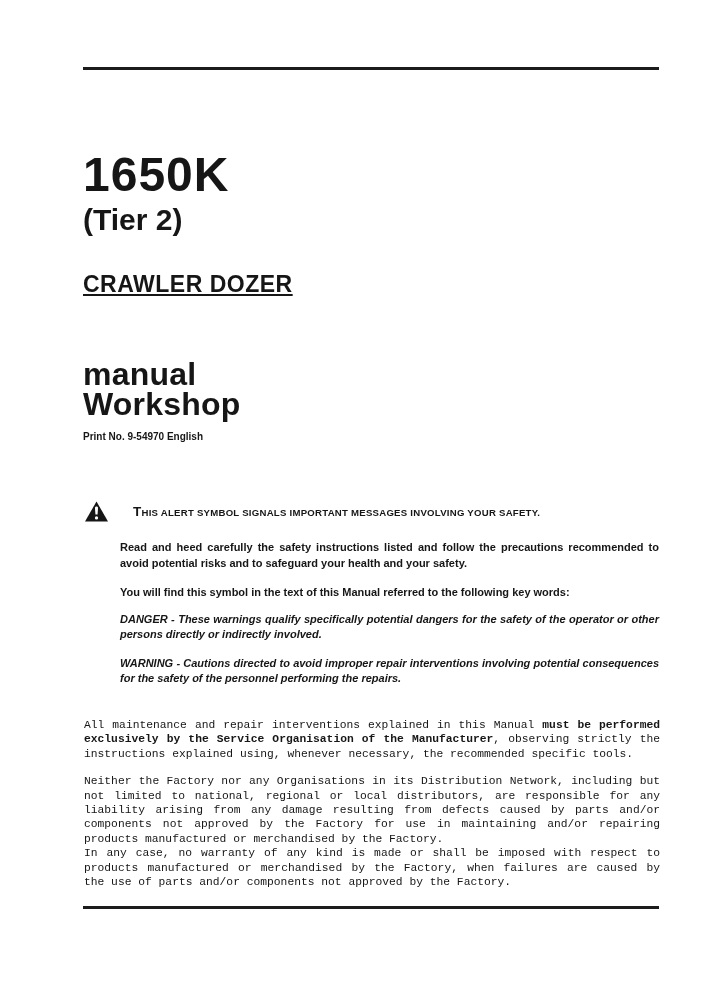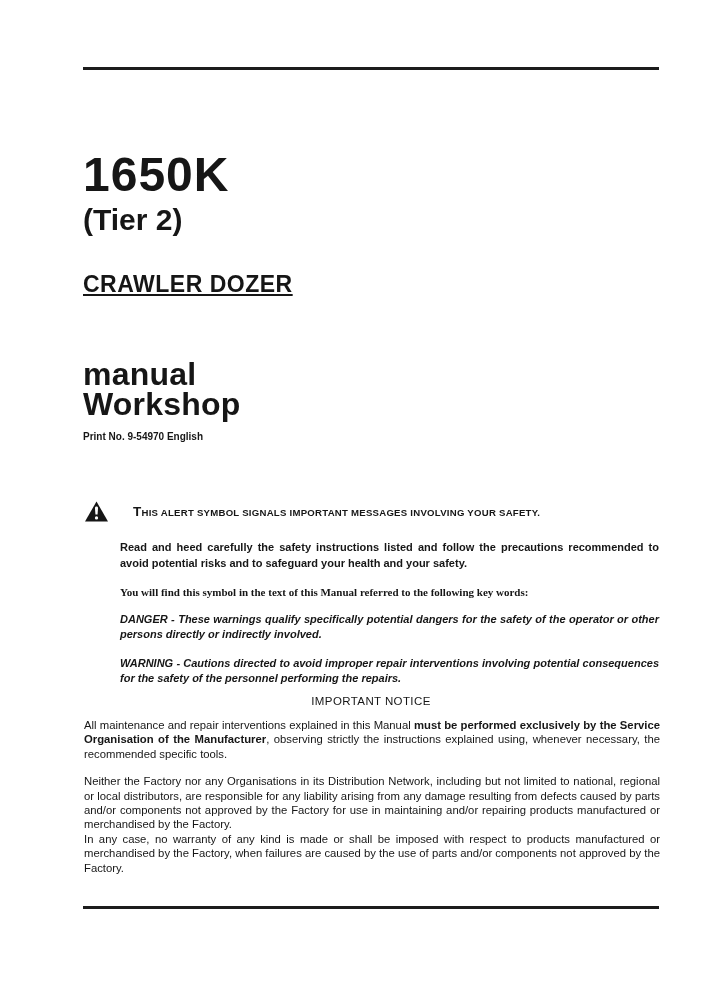--- a/index.html
+++ b/index.html
@@ -90,21 +90,21 @@
     top: 540px;
     width: 539px;
   }
   .safety p {
     margin: 0 0 14px 0;
     font-size: 11px;
     font-weight: bold;
     line-height: 15.5px;
     text-align: justify;
   }
-  .safety p.keywords { margin-bottom: 11px; text-align: left; font-family: Liberation Serif, serif; }
+  .safety p.keywords { margin-bottom: 11px; text-align: left; }
   .safety p.bi { font-style: italic; margin-bottom: 13px; }
 
   .notice-head {
     position: absolute;
     left: 83px;
     top: 695px;
     width: 576px;
     text-align: center;
     font-size: 11.5px;
     letter-spacing: 0.4px;
@@ -112,21 +112,21 @@
 
   .body-block {
     position: absolute;
     left: 84px;
     top: 718px;
     width: 576px;
     font-size: 11.3px;
     line-height: 14.4px;
     text-align: justify;
   }
-  .body-block p { margin: 0; }
+  .body-block p { margin: 0; font-family: Liberation Mono, monospace; }
   .body-block .para-gap { margin-top: 13px; }
   .body-block .b { font-weight: bold; }
 </style>
 </head>
 <body>
 
 <div class="page">
 
   <div class="rule rule-top"></div>
 
@@ -150,21 +150,20 @@
     <div class="alert-caption">THIS ALERT SYMBOL SIGNALS IMPORTANT MESSAGES INVOLVING YOUR SAFETY.</div>
   </div>
 
   <div class="safety">
     <p>Read and heed carefully the safety instructions listed and follow the precautions recommended to avoid potential risks and to safeguard your health and your safety.</p>
     <p class="keywords">You will find this symbol in the text of this Manual referred to the following key words:</p>
     <p class="bi">DANGER - These warnings qualify specifically potential dangers for the safety of the operator or other persons directly or indirectly involved.</p>
     <p class="bi">WARNING - Cautions directed to avoid improper repair interventions involving potential consequences for the safety of the personnel performing the repairs.</p>
   </div>
 
-  <div class="notice-head">IMPORTANT NOTICE</div>
 
   <div class="body-block">
     <p><span>All maintenance and repair interventions explained in this Manual </span><span class="b">must be performed exclusively by the Service Organisation of the Manufacturer</span><span>, observing strictly the instructions explained using, whenever necessary, the recommended specific tools.</span></p>
     <p class="para-gap">Neither the Factory nor any Organisations in its Distribution Network, including but not limited to national, regional or local distributors, are responsible for any liability arising from any damage resulting from defects caused by parts and/or components not approved by the Factory for use in maintaining and/or repairing products manufactured or merchandised by the Factory.</p>
     <p>In any case, no warranty of any kind is made or shall be imposed with respect to products manufactured or merchandised by the Factory, when failures are caused by the use of parts and/or components not approved by the Factory.</p>
   </div>
 
   <div class="rule rule-bottom"></div>
 
 </div>

